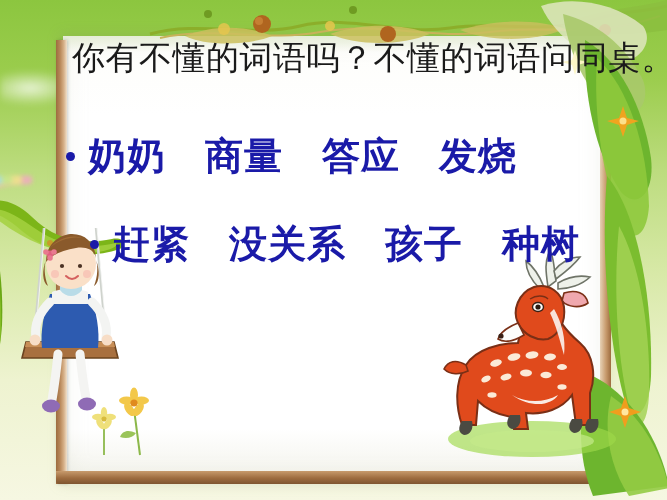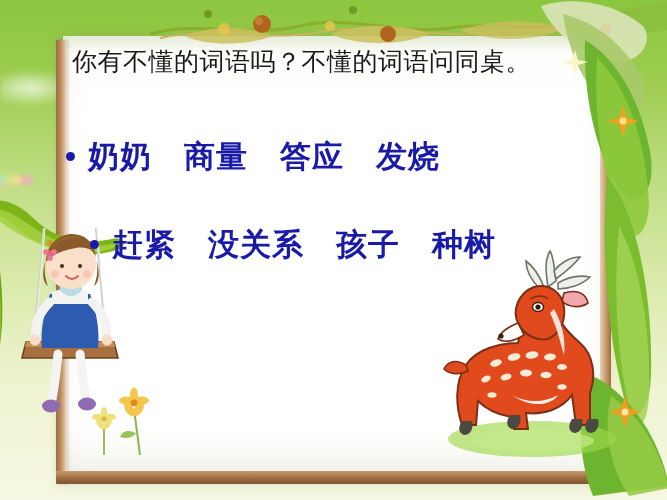--- a/index.html
+++ b/index.html
@@ -65,32 +65,32 @@
 
   
   .deer{position:absolute;left:440px;top:243px;width:185px;height:222px;pointer-events:none;}
 
   
   .flowers{position:absolute;left:78px;top:385px;width:80px;height:75px;pointer-events:none;}
 
   
   .title{
     position:absolute;left:72px;top:44px;width:520px;
-    font-size:25px;line-height:34px;color:#1a1a1a;
-    font-family:Liberation Sans, sans-serif;
+    font-size:33px;line-height:34px;color:#1a1a1a;
+    font-family:Liberation Mono, monospace;
     letter-spacing:.5px;white-space:nowrap;
   }
   .bullets{position:absolute;left:66px;top:112px;width:520px;}
   .brow{display:flex;align-items:center;height:88px;}
   .bdot{
     width:9px;height:9px;border-radius:50%;background:#1a1aa8;
     margin-right:13px;flex:0 0 auto;
   }
   .btext{
-    font-size:31px;line-height:38px;color:#1a1aa8;font-weight:700;
+    font-size:38px;line-height:38px;color:#1a1aa8;font-weight:700;
     font-family:"DejaVu Sans","Liberation Sans",sans-serif;
     white-space:pre;letter-spacing:1px;
   }
   .row2{padding-left:24px;}
   .row3{padding-left:24px;}
 </style>
 </head>
 <body>
 
 <div id="slide">

